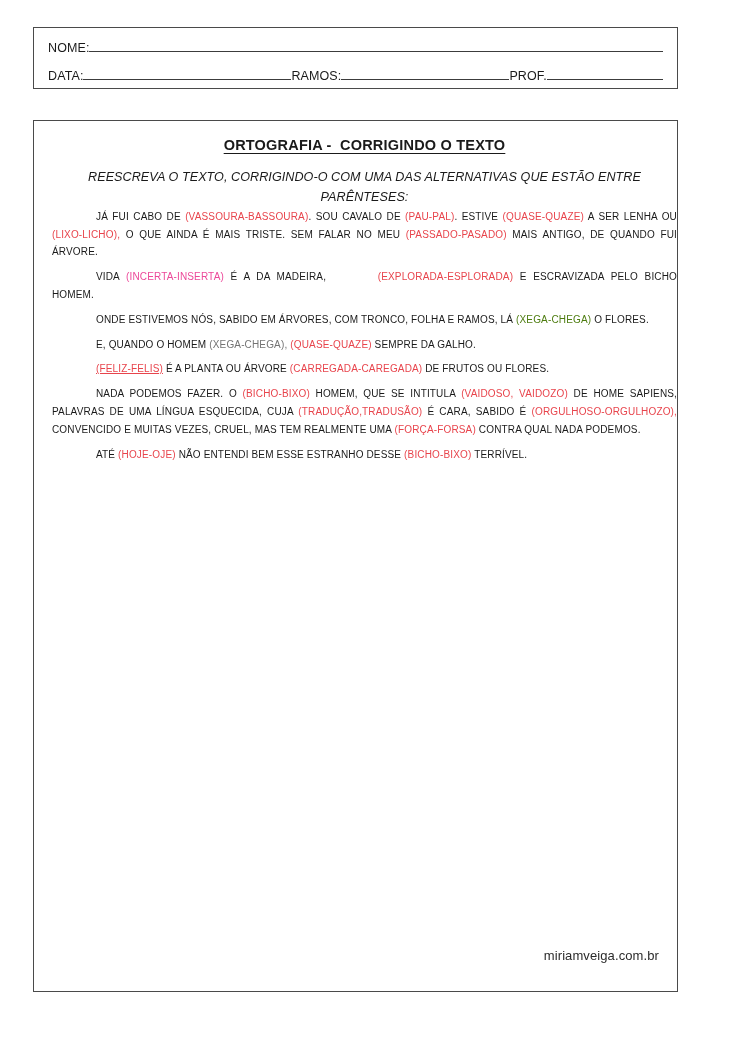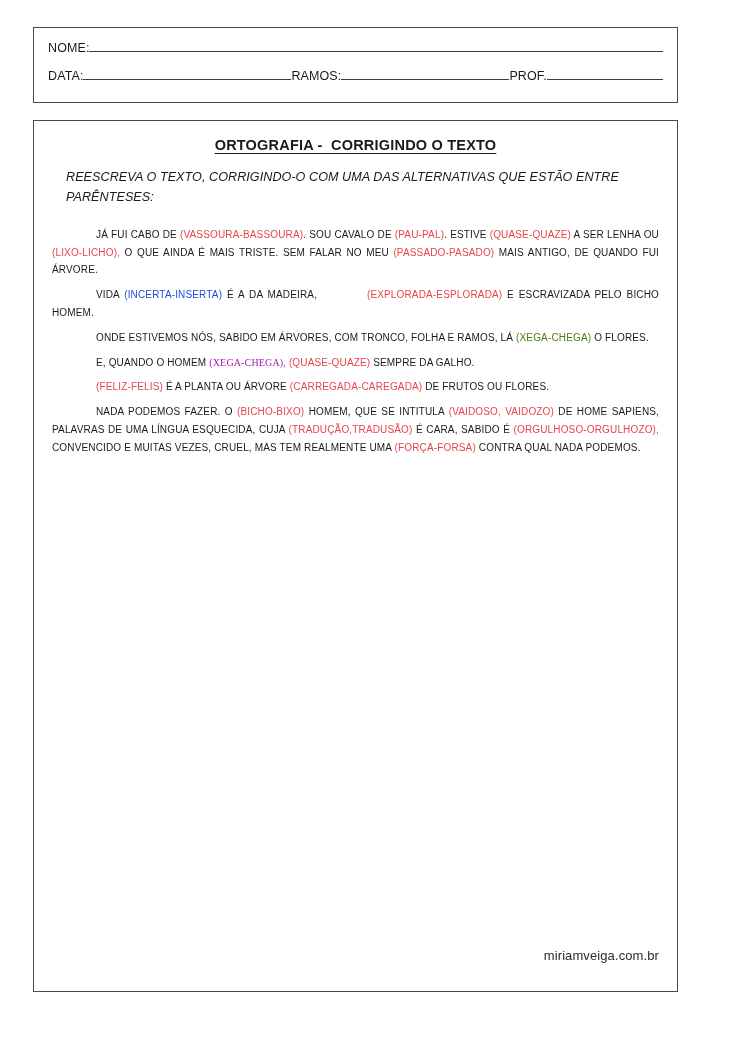--- a/index.html
+++ b/index.html
@@ -22,21 +22,21 @@
     width: 736px;
     height: 1040px;
   }
 
   
   .header-box {
     position: absolute;
     left: 33px;
     top: 27px;
     width: 645px;
-    height: 76px;
+    height: 62px;
     border: 1.6px solid #4a4a4a;
     box-sizing: border-box;
     padding: 12px 14px 0 14px;
   }
   .field-row {
     display: flex;
     align-items: baseline;
     font-size: 12.5px;
     letter-spacing: 0.1px;
     white-space: nowrap;
@@ -58,41 +58,41 @@
 
   
   .main-box {
     position: absolute;
     left: 33px;
     top: 120px;
     width: 645px;
     height: 872px;
     border: 1.6px solid #4a4a4a;
     box-sizing: border-box;
-    padding: 14px 18px 10px 18px;
+    padding: 14px 0 10px 18px;
   }
 
   .title {
     text-align: center;
     font-size: 14.5px;
     font-weight: bold;
     letter-spacing: 0.2px;
     text-decoration: underline;
     text-underline-offset: 3px;
     margin: 2px 0 14px 0;
     white-space: pre;
   }
 
   .instruction {
-    text-align: left;
+    text-align: center;
     font-style: italic;
     font-size: 12.6px;
     line-height: 1.62;
     letter-spacing: 0.05px;
-    margin: 0 14px 18px 14px;
+    margin: 0 14px 0 14px;
   }
 
   .para {
     text-align: justify;
     text-justify: inter-word;
     font-size: 10px;
     line-height: 1.78;
     letter-spacing: 0.15px;
     text-indent: 44px;
     margin: 0 0 7px 0;
@@ -128,22 +128,23 @@
       <span class="field-label">PROF.</span>
       <span class="rule rule-prof"></span>
     </div>
   </div>
 
   <div class="main-box">
     <div class="title">ORTOGRAFIA -  CORRIGINDO O TEXTO</div>
     <div class="instruction">REESCREVA O TEXTO, CORRIGINDO-O COM UMA DAS ALTERNATIVAS QUE ESTÃO ENTRE PARÊNTESES:</div>
     <div id="paragraph-host">
         <div class="para"><span>JÁ FUI CABO DE </span><span class="alt" style="color: rgb(232, 68, 76);">(VASSOURA-BASSOURA)</span><span>. SOU CAVALO DE </span><span class="alt" style="color: rgb(232, 68, 76);">(PAU-PAL)</span><span>. ESTIVE </span><span class="alt" style="color: rgb(232, 68, 76);">(QUASE-QUAZE)</span><span> A SER LENHA OU  </span><span class="alt" style="color: rgb(232, 68, 76);">(LIXO-LICHO),</span><span> O QUE AINDA É MAIS TRISTE. SEM FALAR NO MEU </span><span class="alt" style="color: rgb(232, 68, 76);">(PASSADO-PASADO)</span><span> MAIS ANTIGO, DE QUANDO FUI ÁRVORE.</span></div>
-        <div class="para"><span>VIDA </span><span class="alt" style="color: #1d4ed8;">(INCERTA-INSERTA)</span><span> É A DA MADEIRA, </span><span class="alt" style="color: rgb(232, 68, 76); margin-left: 45px;">(EXPLORADA-ESPLORADA)</span><span> E ESCRAVIZADA PELO BICHO HOMEM.</span></div>
+        <div class="para"><span>VIDA </span><span class="alt" style="color: #ec4899;">(INCERTA-INSERTA)</span><span> É A DA MADEIRA, </span><span class="alt" style="color: rgb(232, 68, 76); margin-left: 45px;">(EXPLORADA-ESPLORADA)</span><span> E ESCRAVIZADA PELO BICHO HOMEM.</span></div>
         <div class="para"><span>ONDE ESTIVEMOS NÓS, SABIDO EM ÁRVORES, COM TRONCO, FOLHA E RAMOS, LÁ </span><span class="alt" style="color: #4d7c0f;">(XEGA-CHEGA)</span><span> O FLORES.</span></div>
-        <div class="para"><span>E, QUANDO O HOMEM </span><span class="alt" style="color: #a21caf; font-family: Liberation Serif, serif;">(XEGA-CHEGA),</span><span> </span><span class="alt" style="color: rgb(232, 68, 76);">(QUASE-QUAZE)</span><span> SEMPRE DA GALHO.</span></div>
-        <div class="para"><span class="alt" style="color: rgb(232, 68, 76);">(FELIZ-FELIS)</span><span> É A PLANTA OU ÁRVORE </span><span class="alt" style="color: rgb(232, 68, 76);">(CARREGADA-CAREGADA)</span><span> DE FRUTOS OU FLORES.</span></div>
+        <div class="para"><span>E, QUANDO O HOMEM </span><span class="alt" style="color: #737373;">(XEGA-CHEGA),</span><span> </span><span class="alt" style="color: rgb(232, 68, 76);">(QUASE-QUAZE)</span><span> SEMPRE DA GALHO.</span></div>
+        <div class="para"><span class="alt" style="color: rgb(232, 68, 76); text-decoration: underline;">(FELIZ-FELIS)</span><span> É A PLANTA OU ÁRVORE </span><span class="alt" style="color: rgb(232, 68, 76);">(CARREGADA-CAREGADA)</span><span> DE FRUTOS OU FLORES.</span></div>
         <div class="para"><span>NADA PODEMOS FAZER. O </span><span class="alt" style="color: rgb(232, 68, 76);">(BICHO-BIXO)</span><span> HOMEM, QUE SE INTITULA </span><span class="alt" style="color: rgb(232, 68, 76);">(VAIDOSO, VAIDOZO)</span><span> DE HOME SAPIENS, PALAVRAS DE UMA LÍNGUA ESQUECIDA, CUJA </span><span class="alt" style="color: rgb(232, 68, 76);">(TRADUÇÃO,TRADUSÃO)</span><span> É CARA, SABIDO É </span><span class="alt" style="color: rgb(232, 68, 76);">(ORGULHOSO-ORGULHOZO),</span><span> CONVENCIDO E MUITAS VEZES, CRUEL, MAS TEM REALMENTE UMA </span><span class="alt" style="color: rgb(232, 68, 76);">(FORÇA-FORSA)</span><span> CONTRA QUAL NADA PODEMOS.</span></div>
+        <div class="para"><span>ATÉ </span><span class="alt" style="color: rgb(232, 68, 76);">(HOJE-OJE)</span><span> NÃO ENTENDI BEM ESSE ESTRANHO DESSE </span><span class="alt" style="color: rgb(232, 68, 76);">(BICHO-BIXO)</span><span> TERRÍVEL.</span></div>
       </div>
     <div class="footer">miriamveiga.com.br</div>
   </div>
 
 </div>
 
 </body></html>

